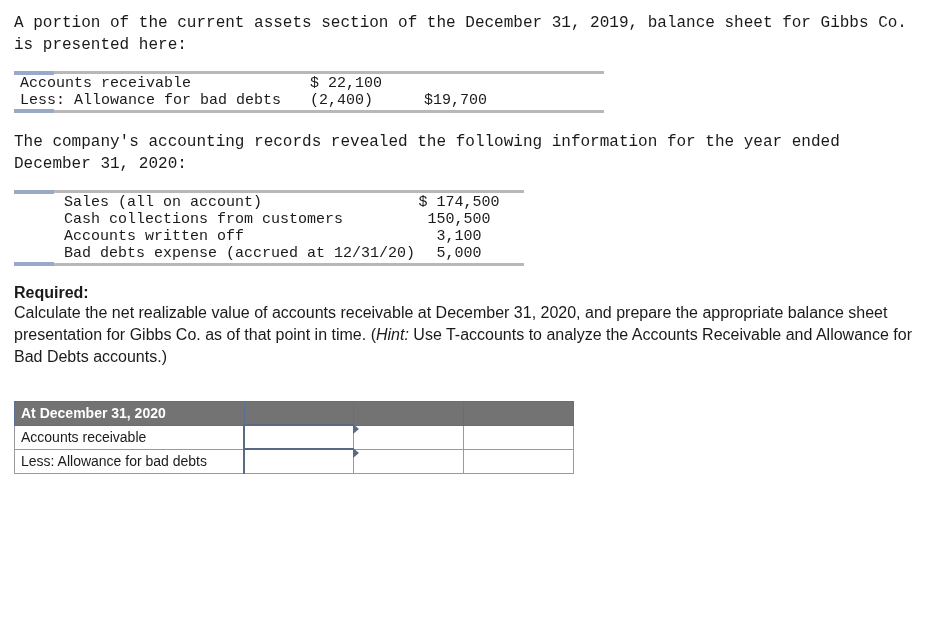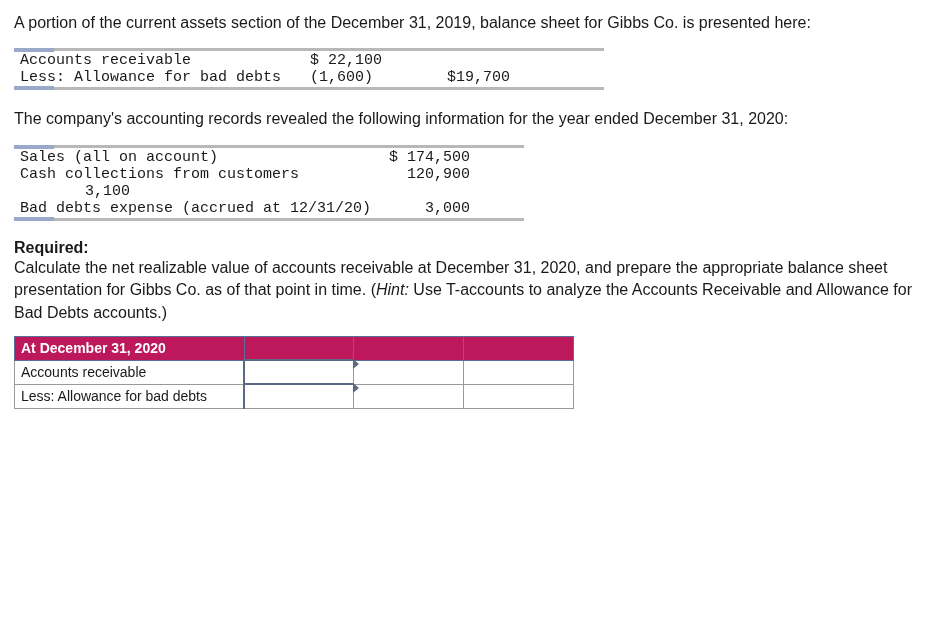--- a/index.html
+++ b/index.html
@@ -4,21 +4,21 @@
   <style>
     * { box-sizing: border-box; margin: 0; padding: 0; }
     body {
       font-family: Arial, Helvetica, sans-serif;
       font-size: 16px;
       color: #1a1a1a;
       background: #fff;
       padding: 12px 14px;
       width: 937px;
     }
-    .intro { margin-bottom: 14px; line-height: 1.4; }
+    .intro { margin-bottom: 14px; line-height: 1.4; font-family: Liberation Mono, monospace; }
     .mono-block {
       font-family: "Courier New", Courier, monospace;
       font-size: 15px;
       border-top: 3px solid #b8b8b8;
       border-bottom: 3px solid #b8b8b8;
       position: relative;
       margin-bottom: 18px;
       padding: 1px 0;
       width: 590px;
     }
@@ -29,51 +29,51 @@
       left: 0; right: 0;
       height: 3px;
     }
     .mono-row {
       display: flex;
       white-space: pre;
       padding: 0 6px;
     }
     .mono-row .c1 { width: 290px; }
     .mono-row .c2 { width: 100px; }
-    .mono-row .c3 { width: 100px; text-align: right; padding-left: 14px; }
-    .mono-block.table2 .c1 { width: 340px; }
-    .mono-block.table2 .c2 { width: 110px; text-align: right; }
+    .mono-row .c3 { width: 100px; padding-left: 14px; }
+    .mono-block.table2 .c1 { width: 340px; margin-left: 44px; }
+    .mono-block.table2 .c2 { width: 110px; text-align: center; }
     .divider-tiny-top, .divider-tiny-bot {
       position: absolute;
       left: 0;
       width: 40px;
       height: 4px;
       background: #9aa9c9;
     }
     .divider-tiny-top { top: -3px; }
     .divider-tiny-bot { bottom: -3px; }
     .req-head { font-weight: bold; }
-    .req-body { line-height: 1.4; margin-bottom: 12px; }
+    .req-body { line-height: 1.4; margin-bottom: 32px; }
     .req-body .hint { font-style: italic; }
     .calc-table {
       border-collapse: collapse;
       font-size: 14px;
       color: #1a1a1a;
       width: 560px;
     }
     .calc-table td, .calc-table th {
       border: 1px solid #9a9a9a;
       padding: 3px 6px;
       height: 24px;
       background: #fff;
       text-align: left;
       vertical-align: middle;
     }
     .calc-table .hdr {
-      background: #be185d;
+      background: #737373;
       color: #fff;
       font-weight: bold;
       border: 1px solid #5a6f97;
     }
     .calc-table .label-col { width: 230px; }
     .calc-table .val-col { width: 110px; }
     .calc-table .input-cell {
       background: #fff;
       position: relative;
     }
@@ -106,44 +106,45 @@
 
 <div class="mono-block">
   <span class="divider-tiny-top"></span>
   <div class="mono-row">
     <span class="c1">Accounts receivable</span>
     <span class="c2">$ 22,100</span>
     <span class="c3"></span>
   </div>
   <div class="mono-row">
     <span class="c1">Less: Allowance for bad debts</span>
-    <span class="c2">(1,600)</span>
+    <span class="c2">(2,400)</span>
     <span class="c3">$19,700</span>
   </div>
   <span class="divider-tiny-bot"></span>
 </div>
 
 <p class="intro">The company's accounting records revealed the following information for the year ended December 31, 2020:</p>
 
 <div class="mono-block table2 wide">
   <span class="divider-tiny-top"></span>
   <div class="mono-row">
     <span class="c1">Sales (all on account)</span>
     <span class="c2">$ 174,500</span>
   </div>
   <div class="mono-row">
     <span class="c1">Cash collections from customers</span>
-    <span class="c2">120,900</span>
+    <span class="c2">150,500</span>
   </div>
   <div class="mono-row">
+    <span class="c1">Accounts written off</span>
     <span class="c2">3,100</span>
   </div>
   <div class="mono-row">
     <span class="c1">Bad debts expense (accrued at 12/31/20)</span>
-    <span class="c2">3,000</span>
+    <span class="c2">5,000</span>
   </div>
   <span class="divider-tiny-bot"></span>
 </div>
 
 <p class="req-head">Required:</p>
 <p class="req-body">
   <span>Calculate the net realizable value of accounts receivable at December 31, 2020, and prepare the appropriate balance sheet presentation for Gibbs Co. as of that point in time. (</span><span class="hint">Hint:</span><span> Use T-accounts to analyze the Accounts Receivable and Allowance for Bad Debts accounts.)</span>
 </p>
 
 <table class="calc-table">

